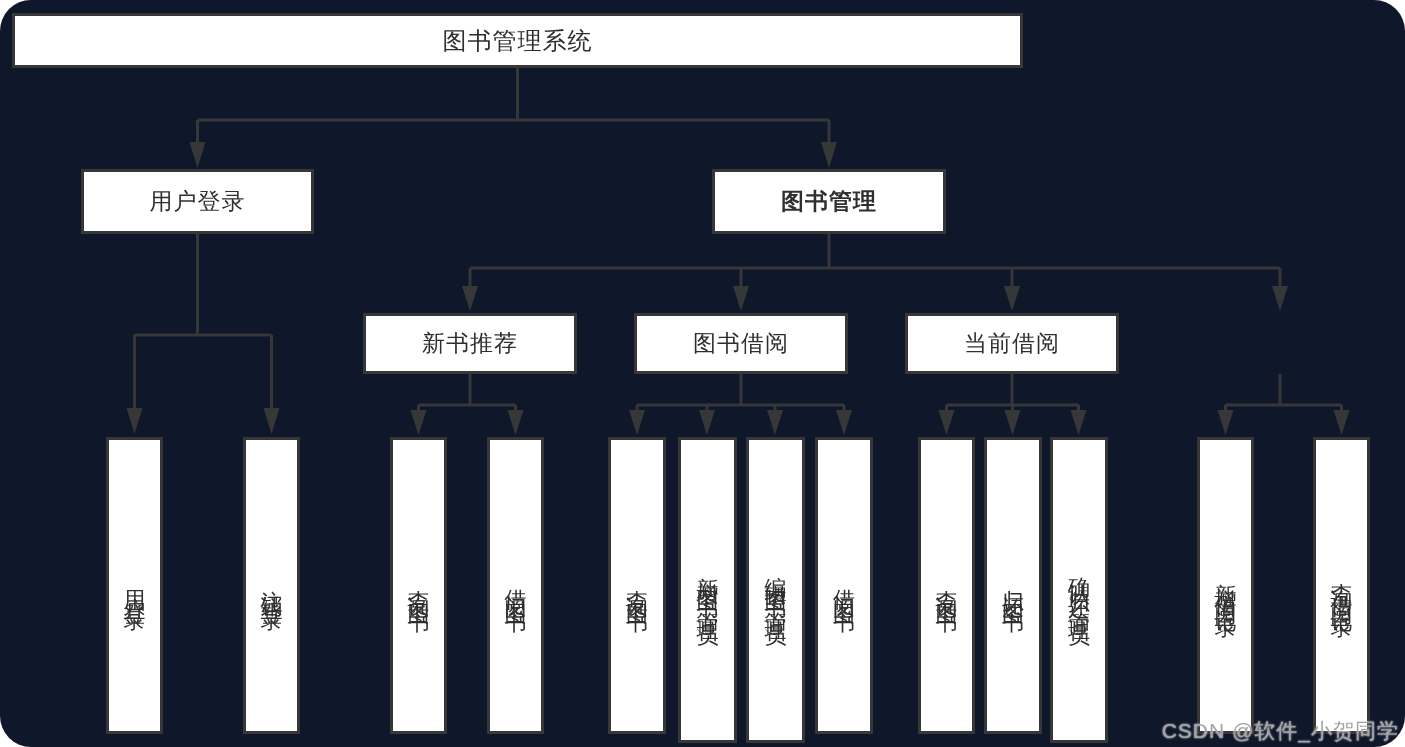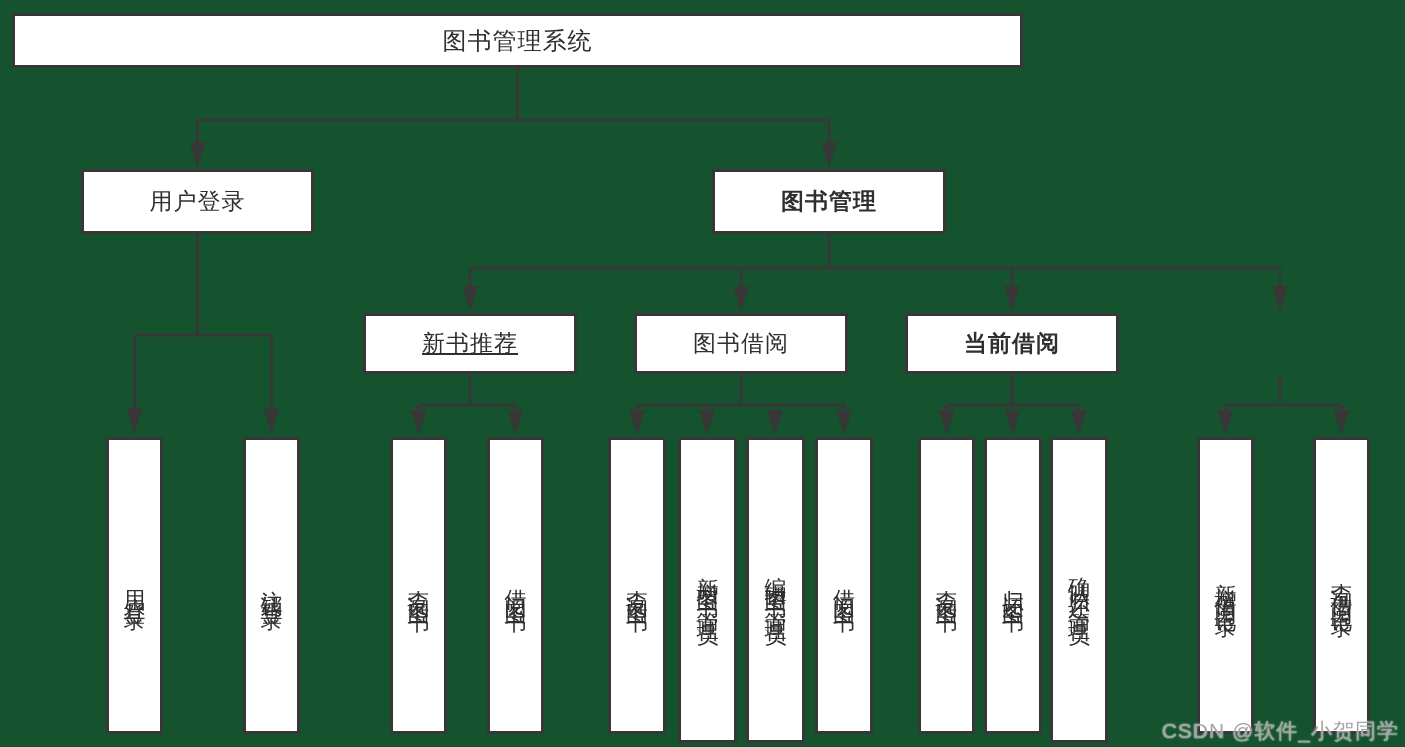--- a/index.html
+++ b/index.html
@@ -4,24 +4,25 @@
 <style>
   html, body {
     margin: 0;
     padding: 0;
     background: #ffffff;
   }
   #canvas {
     position: relative;
     width: 1405px;
     height: 747px;
-    background: #14532d;
+    background: #0f172a;
     font-family: "Liberation Sans", "DejaVu Sans", sans-serif;
     color: #303030;
     overflow: hidden;
+    border-radius: 31px;
   }
   #wires {
     position: absolute;
     left: 0; top: 0;
     width: 1405px; height: 747px;
   }
   .hnode {
     position: absolute;
     box-sizing: border-box;
     border: 3px solid #373737;
@@ -29,23 +30,23 @@
     display: flex;
     align-items: center;
     justify-content: center;
     font-size: 23px;
     letter-spacing: 1px;
     color: #2f2f2f;
   }
   .n-root  { left: 12px;  top: 13px;  width: 1011px; height: 55px; font-size: 24px; }
   .n-user  { left: 81px;  top: 169px; width: 233px;  height: 65px; }
   .n-book  { left: 712px; top: 169px; width: 234px;  height: 65px; font-weight: bold; }
-  .n-rec   { left: 363px; top: 313px; width: 214px;  height: 61px; text-decoration: underline; }
+  .n-rec   { left: 363px; top: 313px; width: 214px;  height: 61px; }
   .n-bor   { left: 634px; top: 313px; width: 214px;  height: 61px; }
-  .n-cur   { left: 905px; top: 313px; width: 214px;  height: 61px; font-weight: bold; }
+  .n-cur   { left: 905px; top: 313px; width: 214px;  height: 61px; }
   .n-log   { left: 1173px;top: 313px; width: 214px;  height: 61px; }
   .leaf {
     position: absolute;
     box-sizing: border-box;
     top: 437px;
     width: 57px;
     height: 297px;
     border: 3px solid #373737;
     background: #ffffff;
     display: flex;

